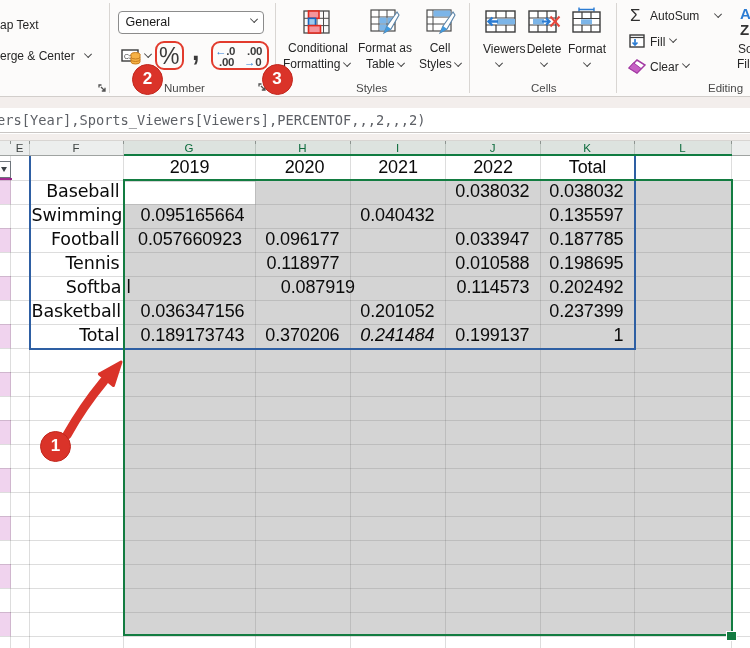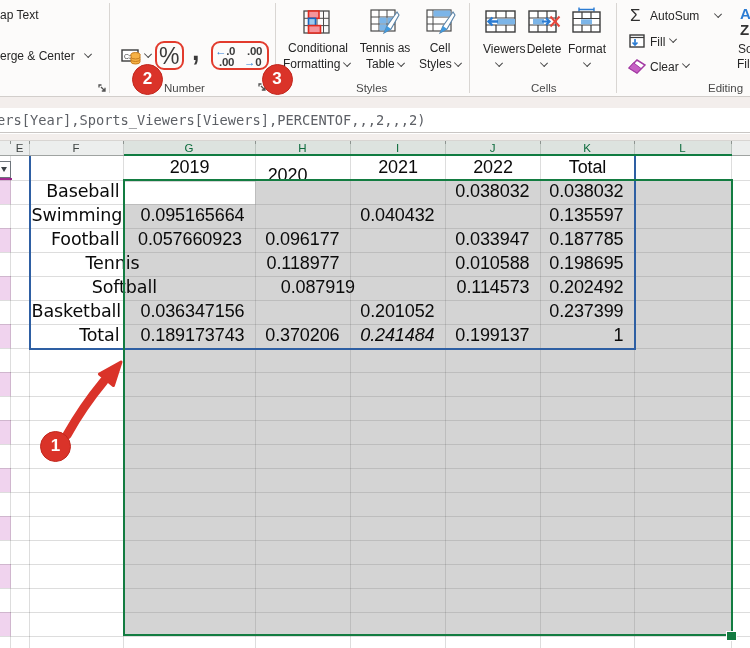--- a/index.html
+++ b/index.html
@@ -64,28 +64,32 @@
   .bigbtn-icon{position:absolute;}
   .dlg-launcher{position:absolute;width:8px;height:8px;}
   .deci{position:absolute;font-size:11.5px;color:#3c3c3c;font-weight:bold;white-space:nowrap;line-height:10px;letter-spacing:-0.3px;}
   .deci .arr{color:#2b7cd3;}
 </style>
 </head>
 <body>
 
 <div id="ribbon" class="abs">
 
-  <div class="rib-text" style="left:0;top:8px;">ap Text</div>
+  <div class="rib-text" style="left:0;top:18px;">ap Text</div>
   <div class="rib-text" style="left:0;top:49px;">erge &amp; Center</div>
   <div class="rib-text chev" style="left:85px;top:51px;"><span class="chv"></span></div>
   <svg class="dlg-launcher" style="left:98px;top:84px;" viewBox="0 0 8 8" width="8" height="8">
     <path d="M1 3.5 L1 1 L3.5 1 M3 3 L7 7 M7 3.8 L7 7 L3.8 7" stroke="#525252" stroke-width="1.3" fill="none"></path>
   </svg>
   <div class="rib-sep" style="left:109px;"></div>
 
+  <div id="general-combo" class="abs">
+    <div id="general-text">General</div>
+    <div id="general-chev" class="chev"><span class="chv"></span></div>
+  </div>
 
   <svg class="bigbtn-icon" style="left:121px;top:46px;" width="24" height="20" viewBox="0 0 24 20">
     <rect x="1" y="4" width="16" height="11" fill="#fff" stroke="#3c3c3c" stroke-width="1.4"></rect>
     <text x="3" y="12.5" font-size="7" fill="#3c3c3c" font-family="Liberation Sans,sans-serif">Cɔ</text>
     <g>
       <ellipse cx="14.5" cy="8.5" rx="4.5" ry="2" fill="#f6b145" stroke="#c77d1e" stroke-width="1"></ellipse>
       <path d="M10 8.5 L10 16 A4.5 2 0 0 0 19 16 L19 8.5" fill="#f6b145" stroke="#c77d1e" stroke-width="1"></path>
       <path d="M10 11 A4.5 2 0 0 0 19 11 M10 13.5 A4.5 2 0 0 0 19 13.5" stroke="#c77d1e" stroke-width="1" fill="none"></path>
     </g>
   </svg>
@@ -126,21 +130,21 @@
 
   <svg class="bigbtn-icon" style="left:370px;top:9px;" width="30" height="27" viewBox="0 0 30 27">
     <rect x="1" y="1" width="24" height="21" fill="#fff" stroke="#4a4a4a" stroke-width="1.2"></rect>
     <path d="M1 8 L25 8 M1 15 L25 15 M9 1 L9 22 M17 1 L17 22" stroke="#4a4a4a" stroke-width="1"></path>
     <rect x="9.5" y="8.5" width="7" height="6" fill="#7cb5e8"></rect>
     <rect x="17.5" y="8.5" width="7" height="6" fill="#7cb5e8"></rect>
     <rect x="9.5" y="15.5" width="7" height="6" fill="#7cb5e8"></rect>
     <path d="M27 3 L17 17 L14 24 L21 20 L29 6 Z" fill="#fff" stroke="#5b84a8" stroke-width="1.1"></path>
     <path d="M17 17 L14 24 L21 20 Z" fill="#3e9ae0"></path>
   </svg>
-  <div class="rib-label2" style="left:355px;top:41px;width:60px;">Tennis as</div>
+  <div class="rib-label2" style="left:355px;top:41px;width:60px;">Format as</div>
   <div class="rib-label2" style="left:355px;top:57px;width:60px;"><span>Table</span> <span class="chv"></span></div>
 
   <svg class="bigbtn-icon" style="left:426px;top:9px;" width="30" height="27" viewBox="0 0 30 27">
     <rect x="1" y="1" width="24" height="21" fill="#fff" stroke="#4a4a4a" stroke-width="1.2"></rect>
     <path d="M1 8 L25 8 M1 15 L25 15 M7 1 L7 22" stroke="#4a4a4a" stroke-width="1"></path>
     <rect x="7.5" y="1.5" width="17" height="6" fill="#7cb5e8"></rect>
     <path d="M27 3 L17 17 L14 24 L21 20 L29 6 Z" fill="#fff" stroke="#5b84a8" stroke-width="1.1"></path>
     <path d="M17 17 L14 24 L21 20 Z" fill="#3e9ae0"></path>
   </svg>
   <div class="rib-label2" style="left:410px;top:41px;width:60px;">Cell</div>
@@ -286,41 +290,41 @@
       <div class="gl-h" style="top: 383.5px;"></div>
       <div class="gl-h" style="top: 407.5px;"></div>
       <div class="gl-h" style="top: 431.5px;"></div>
       <div class="gl-h" style="top: 455.5px;"></div>
       <div class="gl-h" style="top: 479.5px;"></div>
     </div>
   <div id="selection-fill" class="abs"></div>
   <div id="active-cell" class="abs"></div>
   <div id="cells">
       <div class="cell ctr" style="left: 123.5px; width: 132px; top: -1px;">2019</div>
-      <div class="cell ctr" style="left: 240px; width: 95px; top: -1px; margin-top: 8px;">2020</div>
+      <div class="cell ctr" style="left: 257px; width: 95px; top: -1px;">2020</div>
       <div class="cell ctr" style="left: 350.5px; width: 95px; top: -1px;">2021</div>
       <div class="cell ctr" style="left: 445.5px; width: 95px; top: -1px;">2022</div>
       <div class="cell ctr" style="left: 540.5px; width: 94px; top: -1px;">Total</div>
       <div class="cell num txt" style="left: 31.5px; width: 88px; top: 23px;">Baseball</div>
       <div class="cell num" style="left: 448.5px; width: 81px; top: 23px;">0.038032</div>
       <div class="cell num" style="left: 543.5px; width: 80px; top: 23px;">0.038032</div>
       <div class="cell num txt" style="left: 31.5px; width: 88px; top: 47px;">Swimming</div>
       <div class="cell num" style="left: 126.5px; width: 118px; top: 47px;">0.095165664</div>
       <div class="cell num" style="left: 353.5px; width: 81px; top: 47px;">0.040432</div>
       <div class="cell num" style="left: 543.5px; width: 80px; top: 47px;">0.135597</div>
       <div class="cell num txt" style="left: 31.5px; width: 88px; top: 71px;">Football</div>
       <div class="cell num" style="left: 124px; width: 118px; top: 71px; text-align: right;">0.057660923</div>
       <div class="cell num" style="left: 258.5px; width: 81px; top: 71px;">0.096177</div>
       <div class="cell num" style="left: 448.5px; width: 81px; top: 71px;">0.033947</div>
       <div class="cell num" style="left: 543.5px; width: 80px; top: 71px;">0.187785</div>
-      <div class="cell num txt" style="left: 31.5px; width: 88px; top: 95px; padding-left: 20px;">Tennis</div>
+      <div class="cell num txt" style="left: 31.5px; width: 88px; top: 95px;">Tennis</div>
       <div class="cell num" style="left: 258.5px; width: 81px; top: 95px;">0.118977</div>
       <div class="cell num" style="left: 448.5px; width: 81px; top: 95px;">0.010588</div>
       <div class="cell num" style="left: 543.5px; width: 80px; top: 95px;">0.198695</div>
-      <div class="cell num txt" style="left: 49px; width: 88px; top: 119px; padding-left: 20px;">Softball</div>
+      <div class="cell num txt" style="left: 23px; width: 88px; top: 119px; padding-left: 20px;">Softball</div>
       <div class="cell num" style="left: 274px; width: 81px; top: 119px;">0.087919</div>
       <div class="cell num" style="left: 448.5px; width: 81px; top: 119px;">0.114573</div>
       <div class="cell num" style="left: 543.5px; width: 80px; top: 119px;">0.202492</div>
       <div class="cell num txt" style="left: 31.5px; width: 88px; top: 143px;">Basketball</div>
       <div class="cell num" style="left: 126.5px; width: 118px; top: 143px;">0.036347156</div>
       <div class="cell num" style="left: 353.5px; width: 81px; top: 143px;">0.201052</div>
       <div class="cell num" style="left: 543.5px; width: 80px; top: 143px;">0.237399</div>
       <div class="cell num txt" style="left: 31.5px; width: 88px; top: 167px;">Total</div>
       <div class="cell num" style="left: 126.5px; width: 118px; top: 167px;">0.189173743</div>
       <div class="cell num" style="left: 258.5px; width: 81px; top: 167px;">0.370206</div>

